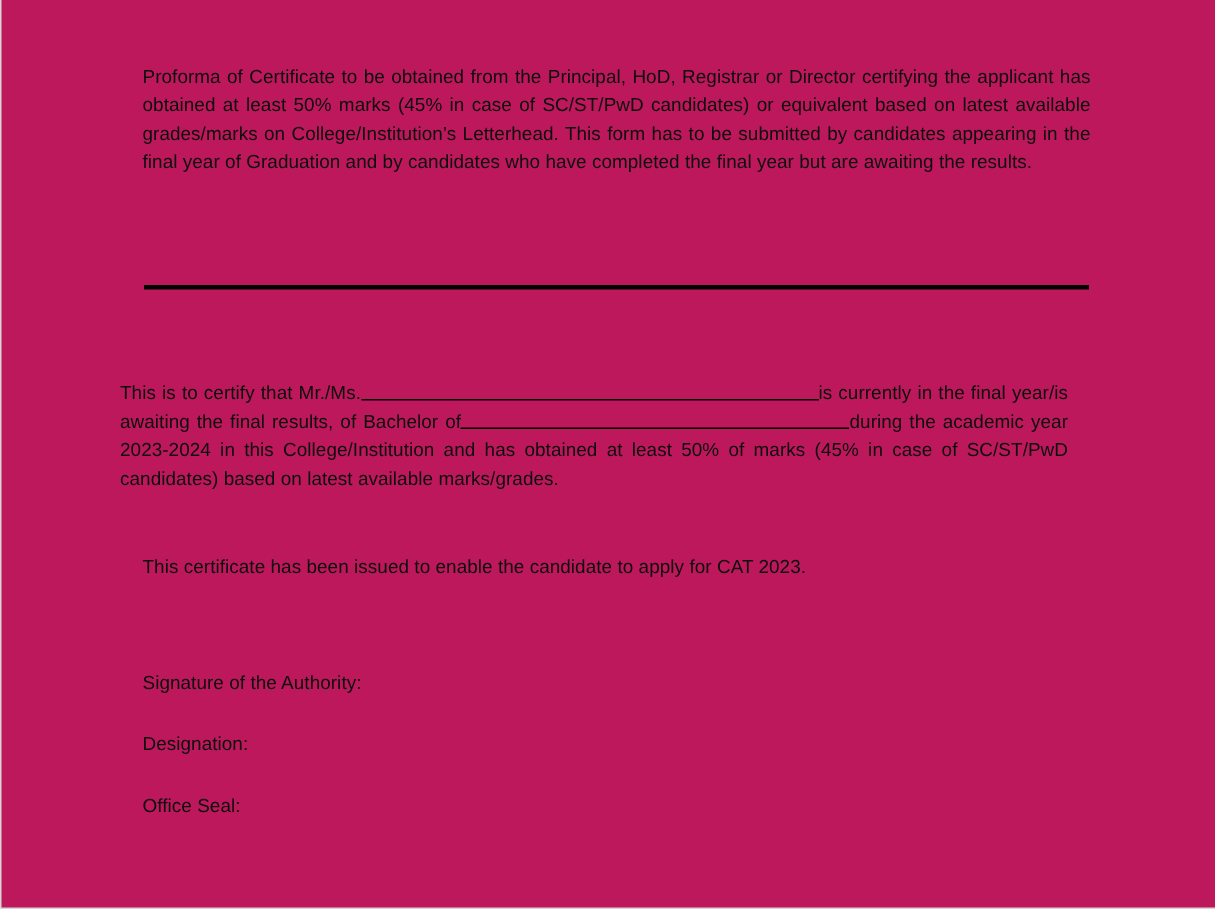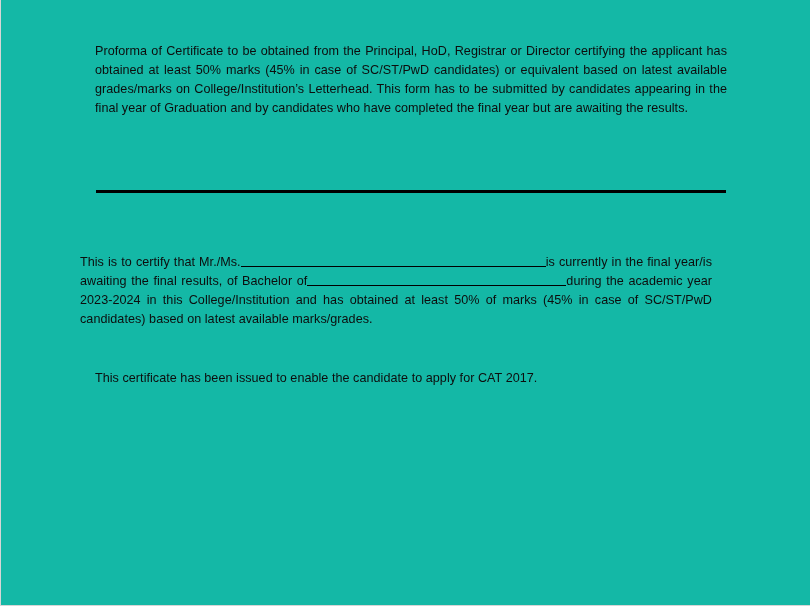--- a/index.html
+++ b/index.html
@@ -6,21 +6,21 @@
   html, body {
     margin: 0;
     padding: 0;
     background: #ffffff;
   }
 
   .page {
     position: relative;
     width: 810px;
     height: 606px;
-    background: #14b8a6;
+    background: #be185d;
     border-left: 1px solid #d6d6d6;
     border-bottom: 1px solid #d6d6d6;
     box-sizing: border-box;
     overflow: hidden;
     font-family: "Liberation Sans", sans-serif;
     color: #0d0d0d;
     -webkit-font-smoothing: antialiased;
   }
 
   .content {
@@ -106,17 +106,22 @@
     <p class="para">Proforma of Certificate to be obtained from the Principal, HoD, Registrar or Director certifying the applicant has obtained at  least 50% marks (45% in case of SC/ST/PwD candidates) or equivalent based on latest available grades/marks on College/Institution’s Letterhead. This form has to be submitted by candidates appearing in the final year of Graduation and by candidates who have completed the final year but are awaiting the results.</p>
   </div>
 
   <div class="rule"></div>
 
   <div class="certify-block">
     <p class="para"><span>This is to certify that Mr./Ms.</span><span class="blank blank-name"></span><span>is currently in the final year/is awaiting the final results, of Bachelor of</span><span class="blank blank-degree"></span><span>during the academic year 2023-2024 in this College/Institution and has obtained at least 50% of marks (45% in case of SC/ST/PwD candidates) based on latest available marks/grades.</span></p>
   </div>
 
   <div class="issued-block">
-    <p class="para nojustify">This certificate has been issued to enable the candidate to apply for CAT 2017.</p>
+    <p class="para nojustify">This certificate has been issued to enable the candidate to apply for CAT 2023.</p>
   </div>
 
+  <div class="signature-block">
+    <p class="sig-line">Signature of the Authority:</p>
+    <p class="sig-line">Designation:</p>
+    <p class="sig-line">Office Seal:</p>
+  </div>
 
 </div>
 
 </body></html>

